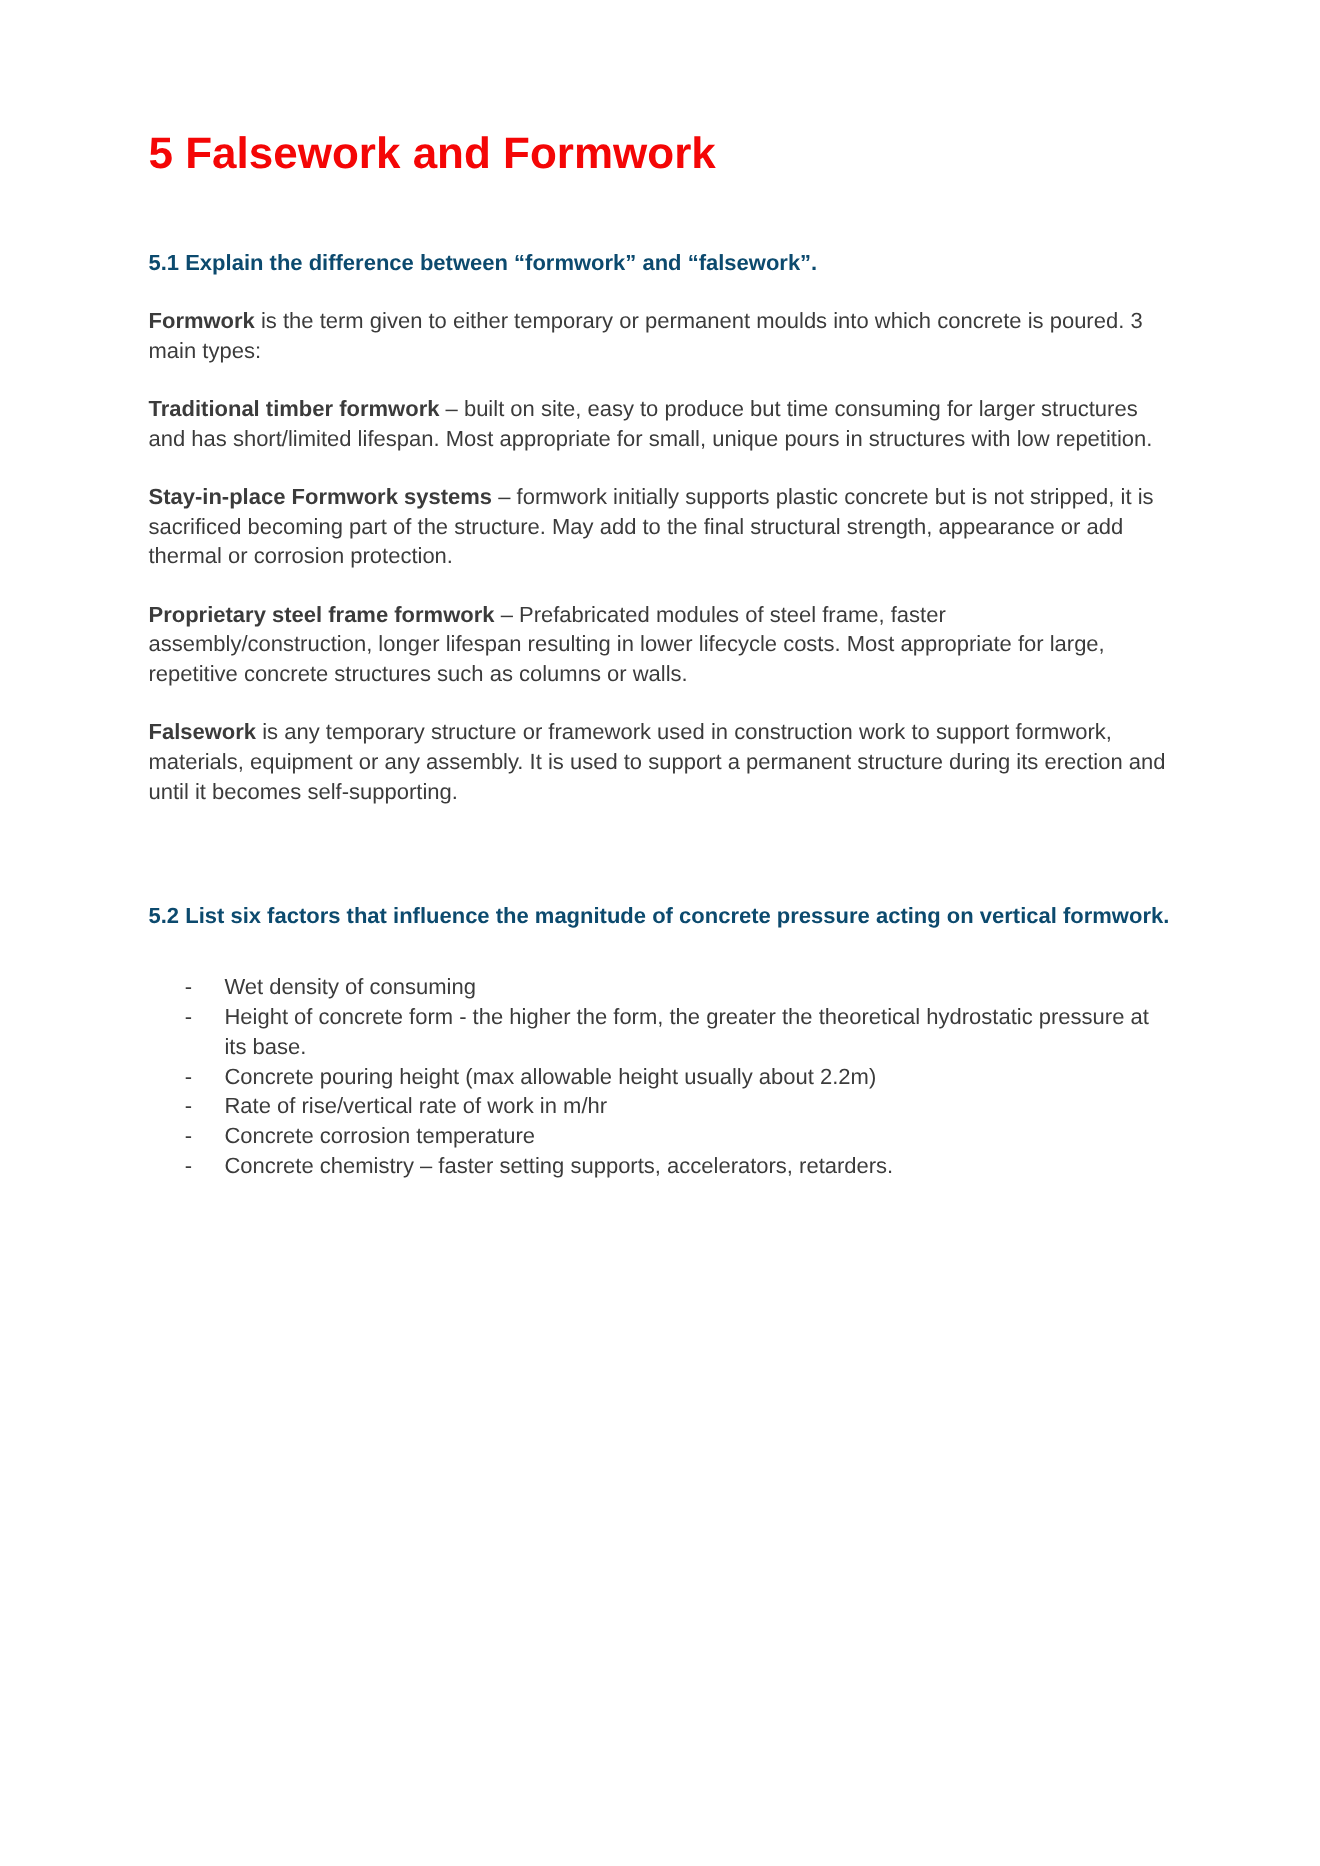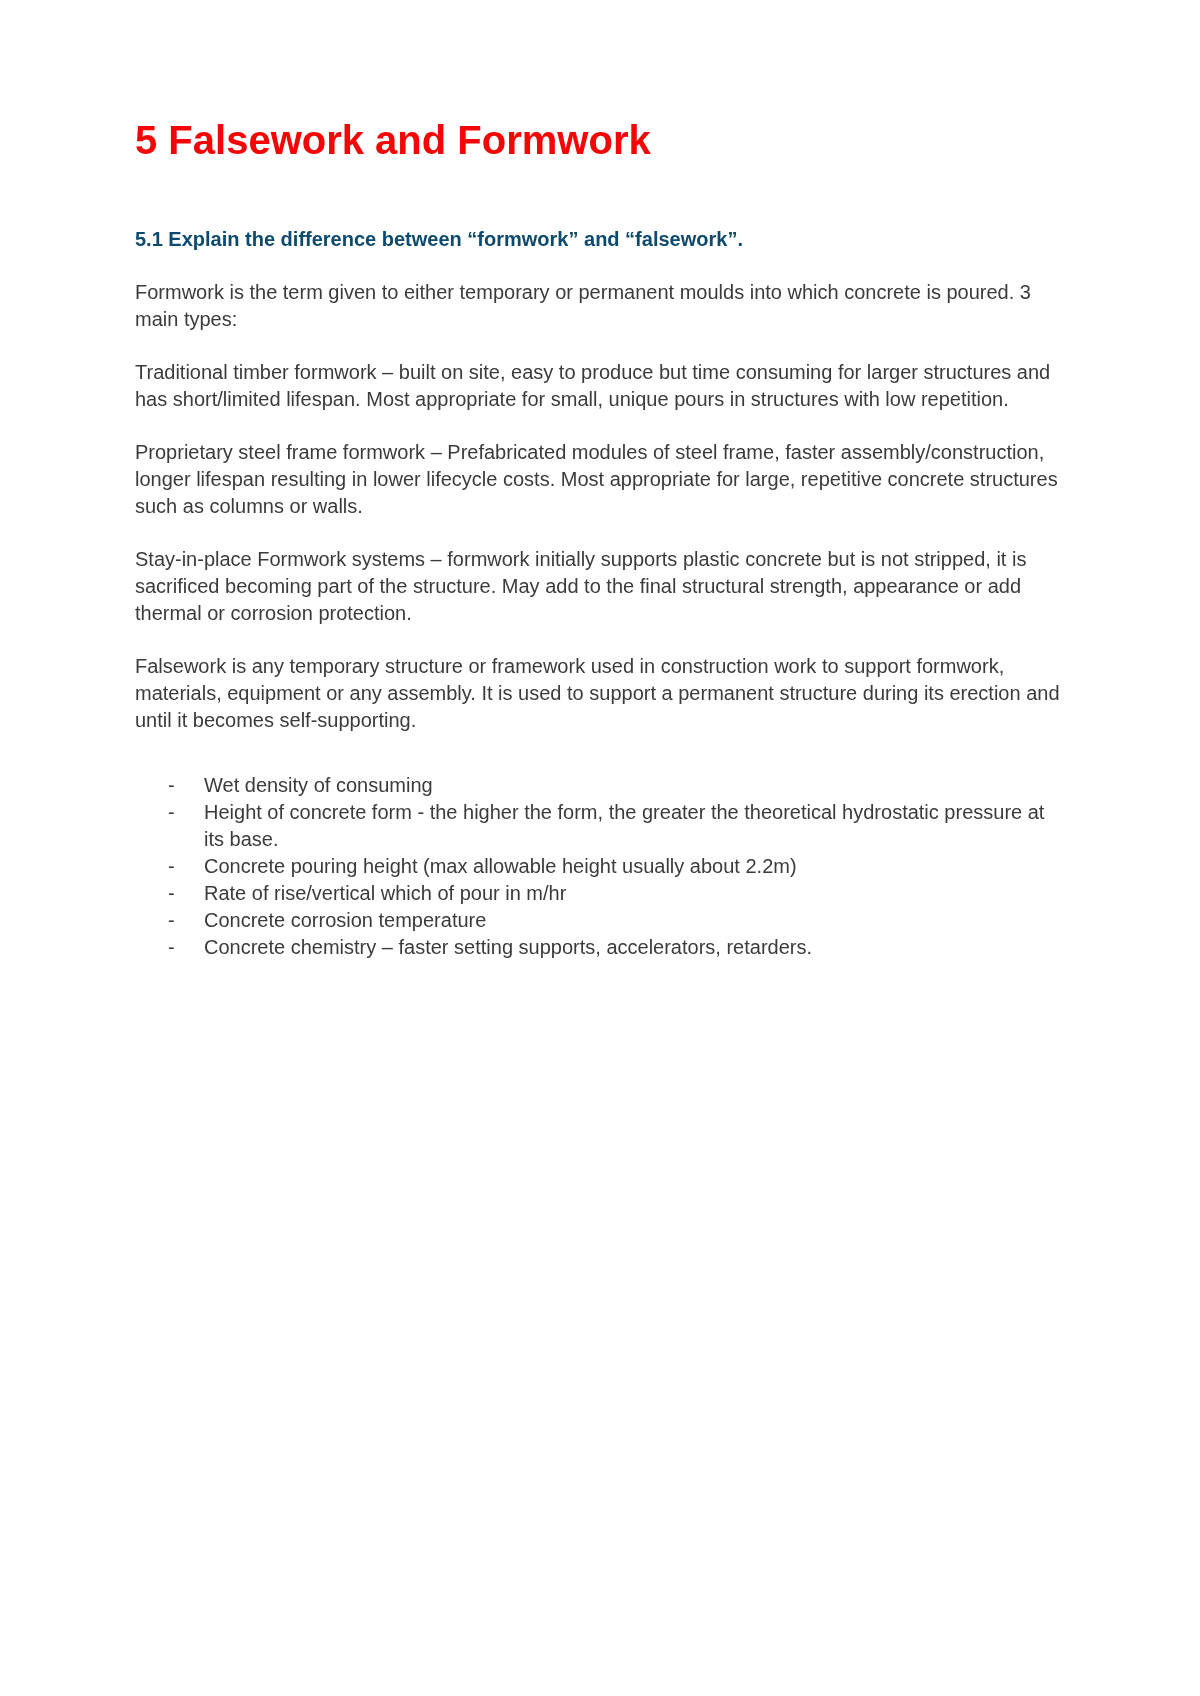--- a/index.html
+++ b/index.html
@@ -36,21 +36,21 @@
     color: #0c4a6e;
     margin: 0;
   }
   .q51 { margin-top: 64px; }
   .q52 { margin-top: 86px; }
   .para {
     font-size: 20px;
     line-height: 27px;
     margin: 26px 0 0 0;
   }
-  .para b { font-weight: normal; }
+  .para b { font-weight: bold; }
   .factor-list {
     list-style: none;
     margin: 38px 0 0 0;
     padding: 0 0 0 33px;
   }
   .factor-list li {
     position: relative;
     font-size: 20px;
     line-height: 27px;
     padding-left: 36px;
@@ -68,30 +68,31 @@
   <div class="content">
 
     <h1 class="doc-title" style="color:#f40606;">5 Falsework and Formwork</h1>
 
     <h2 class="question-heading q51">5.1 Explain the difference between “formwork” and “falsework”.</h2>
 
     <p class="para"><b>Formwork</b><span> is the term given to either temporary or permanent moulds into which concrete is poured. 3 main types:</span></p>
 
     <p class="para"><b>Traditional timber formwork</b><span> – built on site, easy to produce but time consuming for larger structures and has short/limited lifespan. Most appropriate for small, unique pours in structures with low repetition.</span></p>
 
+    <p class="para"><b>Stay-in-place Formwork systems</b><span> – formwork initially supports plastic concrete but is not stripped, it is sacrificed becoming part of the structure. May add to the final structural strength, appearance or add thermal or corrosion protection.</span></p>
+
     <p class="para"><b>Proprietary steel frame formwork</b><span> – Prefabricated modules of steel frame, faster assembly/construction, longer lifespan resulting in lower lifecycle costs. Most appropriate for large, repetitive concrete structures such as columns or walls.</span></p>
-
-    <p class="para"><b>Stay-in-place Formwork systems</b><span> – formwork initially supports plastic concrete but is not stripped, it is sacrificed becoming part of the structure. May add to the final structural strength, appearance or add thermal or corrosion protection.</span></p>
 
     <p class="para"><b>Falsework</b><span> is any temporary structure or framework used in construction work to support formwork, materials, equipment or any assembly. It is used to support a permanent structure during its erection and until it becomes self-supporting.</span></p>
 
+    <h2 class="question-heading q52">5.2 List six factors that influence the magnitude of concrete pressure acting on vertical formwork.</h2>
 
     <ul class="factor-list">
       <li><span class="dash">-</span><span>Wet density of consuming</span></li>
       <li><span class="dash">-</span><span>Height of concrete form - the higher the form, the greater the theoretical hydrostatic pressure at its base.</span></li>
       <li><span class="dash">-</span><span>Concrete pouring height (max allowable height usually about 2.2m)</span></li>
-      <li><span class="dash">-</span><span>Rate of rise/vertical which of pour in m/hr</span></li>
+      <li><span class="dash">-</span><span>Rate of rise/vertical rate of work in m/hr</span></li>
       <li><span class="dash">-</span><span>Concrete corrosion temperature</span></li>
       <li><span class="dash">-</span><span>Concrete chemistry – faster setting supports, accelerators, retarders.</span></li>
     </ul>
 
   </div>
 </div>
 
 </body></html>

